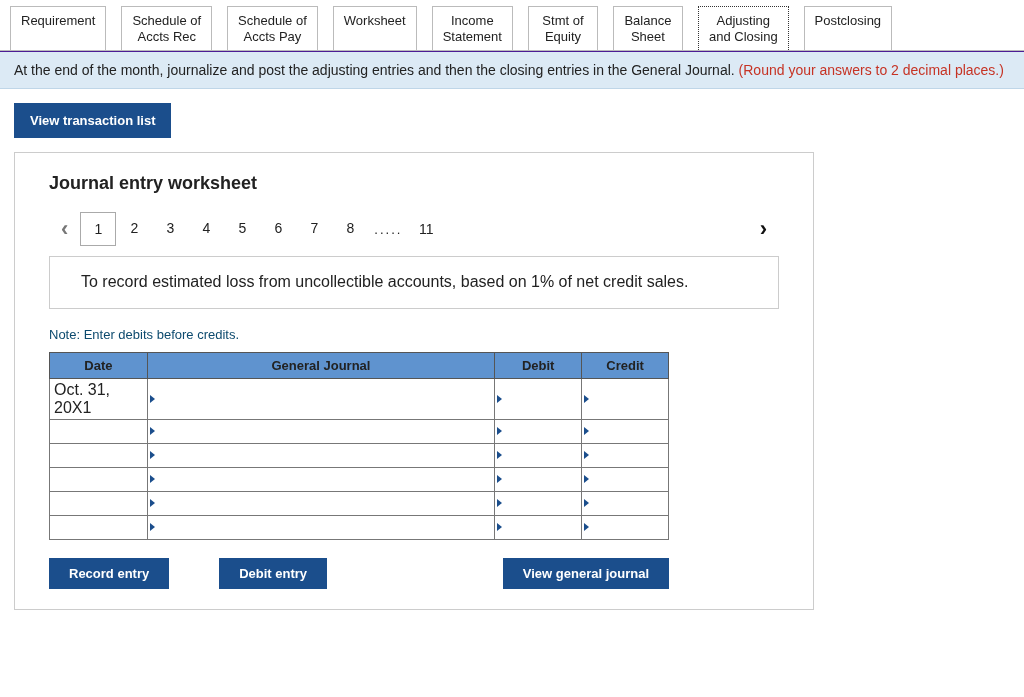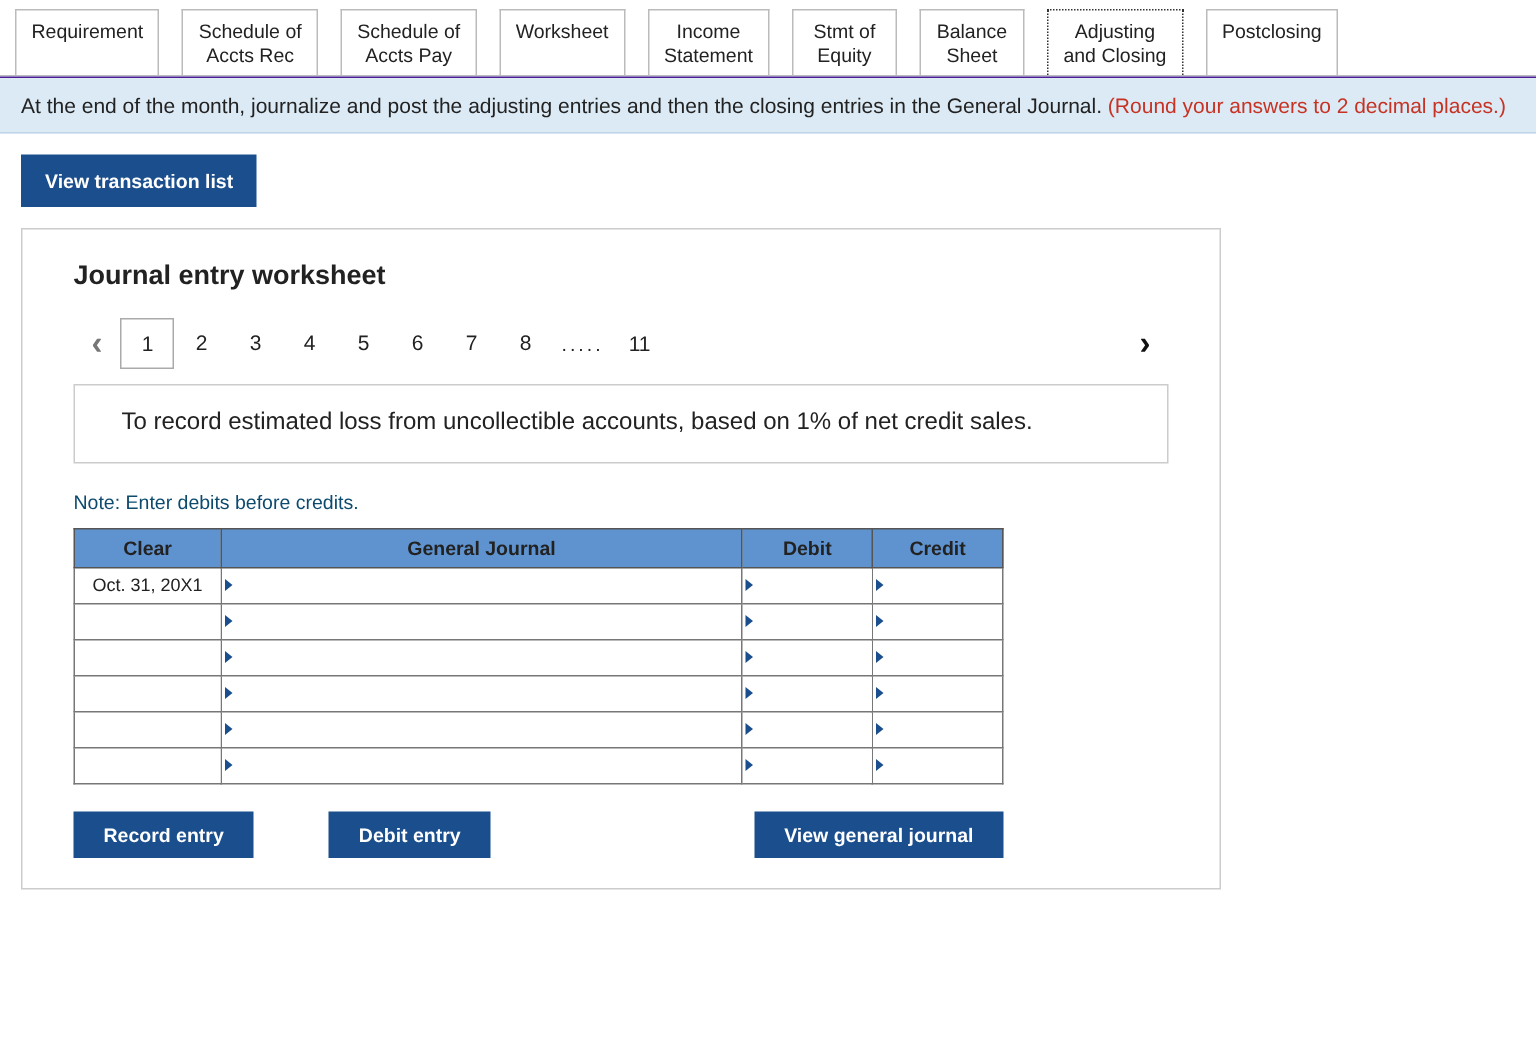--- a/index.html
+++ b/index.html
@@ -111,22 +111,21 @@
     border: 1px solid #555;
     padding: 5px 6px;
     font-weight: bold;
     font-size: 13px;
     text-align: center;
   }
   table.journal td {
     border: 1px solid #777;
     height: 24px;
     padding: 2px 4px;
-    font-size: 12px;
-    text-align: center;
+    font-size: 16px;
     position: relative;
     background: #fff;
     margin-top: 11px;
   }
   table.journal td.gj::before,
   table.journal td.dr::before,
   table.journal td.cr::before {
     content: "";
     position: absolute;
     left: 2px;
@@ -201,21 +200,21 @@
     <span class="arrow right">›</span>
   </div>
 
   <div class="desc-box">To record estimated loss from uncollectible accounts, based on 1% of net credit sales.</div>
 
   <div class="note">Note: Enter debits before credits.</div>
 
   <table class="journal">
     <thead>
       <tr>
-        <th class="col-date">Clear</th>
+        <th class="col-date">Date</th>
         <th class="col-gj">General Journal</th>
         <th class="col-dr">Debit</th>
         <th class="col-cr">Credit</th>
       </tr>
     </thead>
     <tbody id="journal-body">
         <tr>
           <td class="col-date">Oct. 31, 20X1</td>
           <td class="col-gj gj"></td>
           <td class="col-dr dr"></td>

